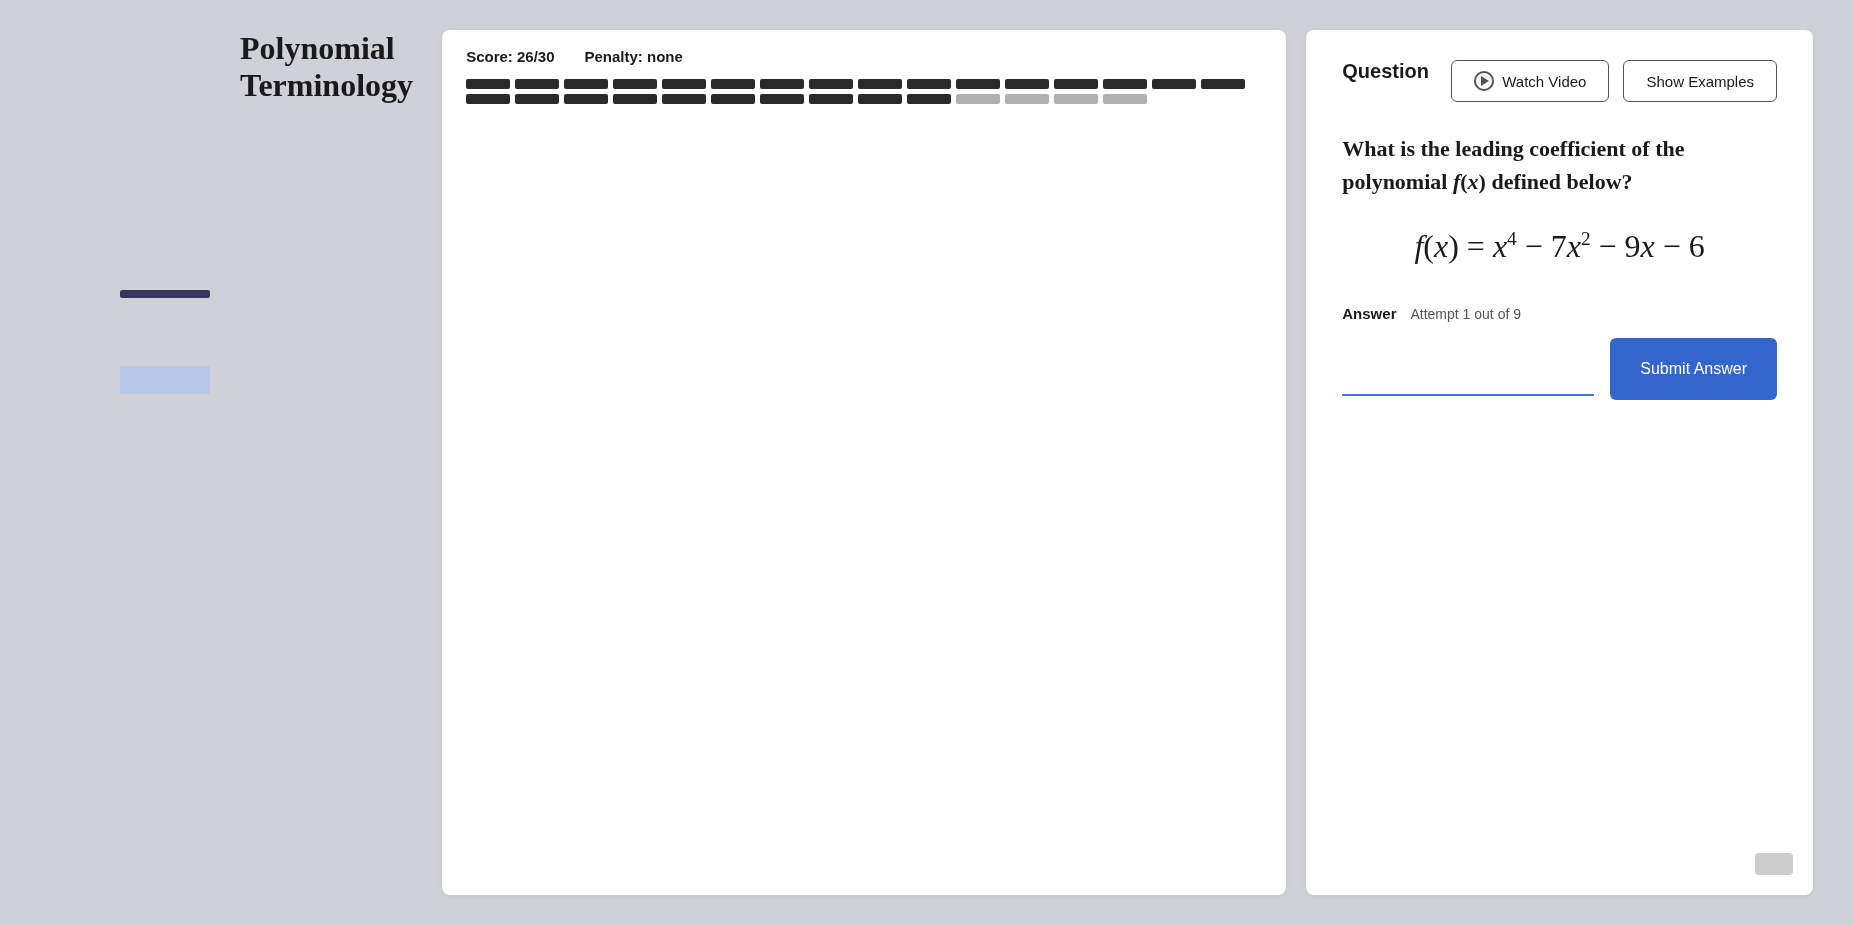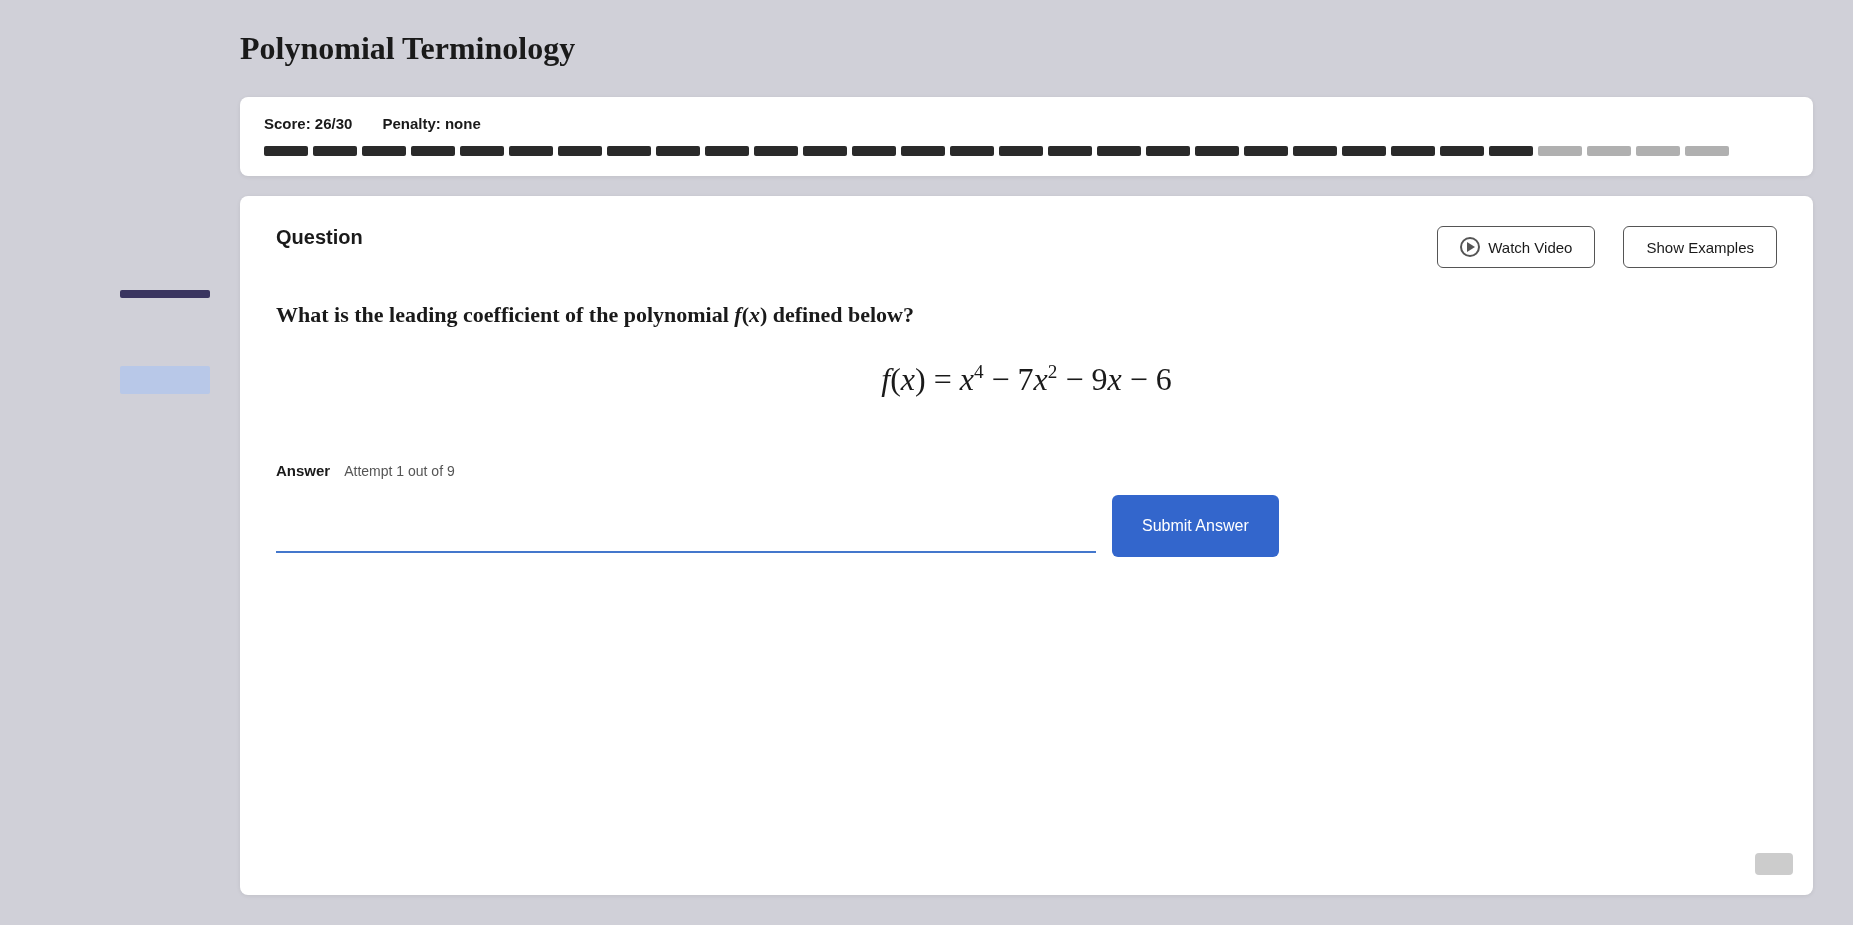--- a/index.html
+++ b/index.html
@@ -40,21 +40,20 @@
       height: 28px;
       background-color: #b8c8e8;
       border-radius: 2px;
       margin-top: 60px;
     }
 
     .main-content {
       flex: 1;
       padding: 30px 40px 30px 30px;
       display: flex;
-      flex-direction: column;
       gap: 20px;
     }
 
     .page-title {
       font-size: 32px;
       font-weight: bold;
       color: #1a1a1a;
       font-family: Georgia, serif;
       margin-bottom: 10px;
     }
@@ -130,21 +129,21 @@
     .question-label {
       font-size: 20px;
       font-weight: bold;
       color: #1a1a1a;
       font-family: Arial, sans-serif;
     }
 
     .button-group {
       display: flex;
       flex-direction: row;
-      gap: 28px;
+      gap: 14px;
     }
 
     .watch-video-btn {
       display: flex;
       align-items: center;
       gap: 8px;
       border: 1.5px solid #555;
       border-radius: 6px;
       padding: 10px 22px;
       background: #fff;
@@ -189,21 +188,21 @@
       font-size: 22px;
       color: #1a1a1a;
       margin-bottom: 30px;
       font-family: Georgia, serif;
       line-height: 1.5;
       font-weight: bold;
     }
 
     .formula-display {
       text-align: center;
-      margin-bottom: 64px;
+      margin-bottom: 40px;
       font-size: 32px;
       color: #1a1a1a;
       font-family: Georgia, serif;
     }
 
     .answer-section {
       margin-top: 20px;
     }
 
     .answer-label-row {

